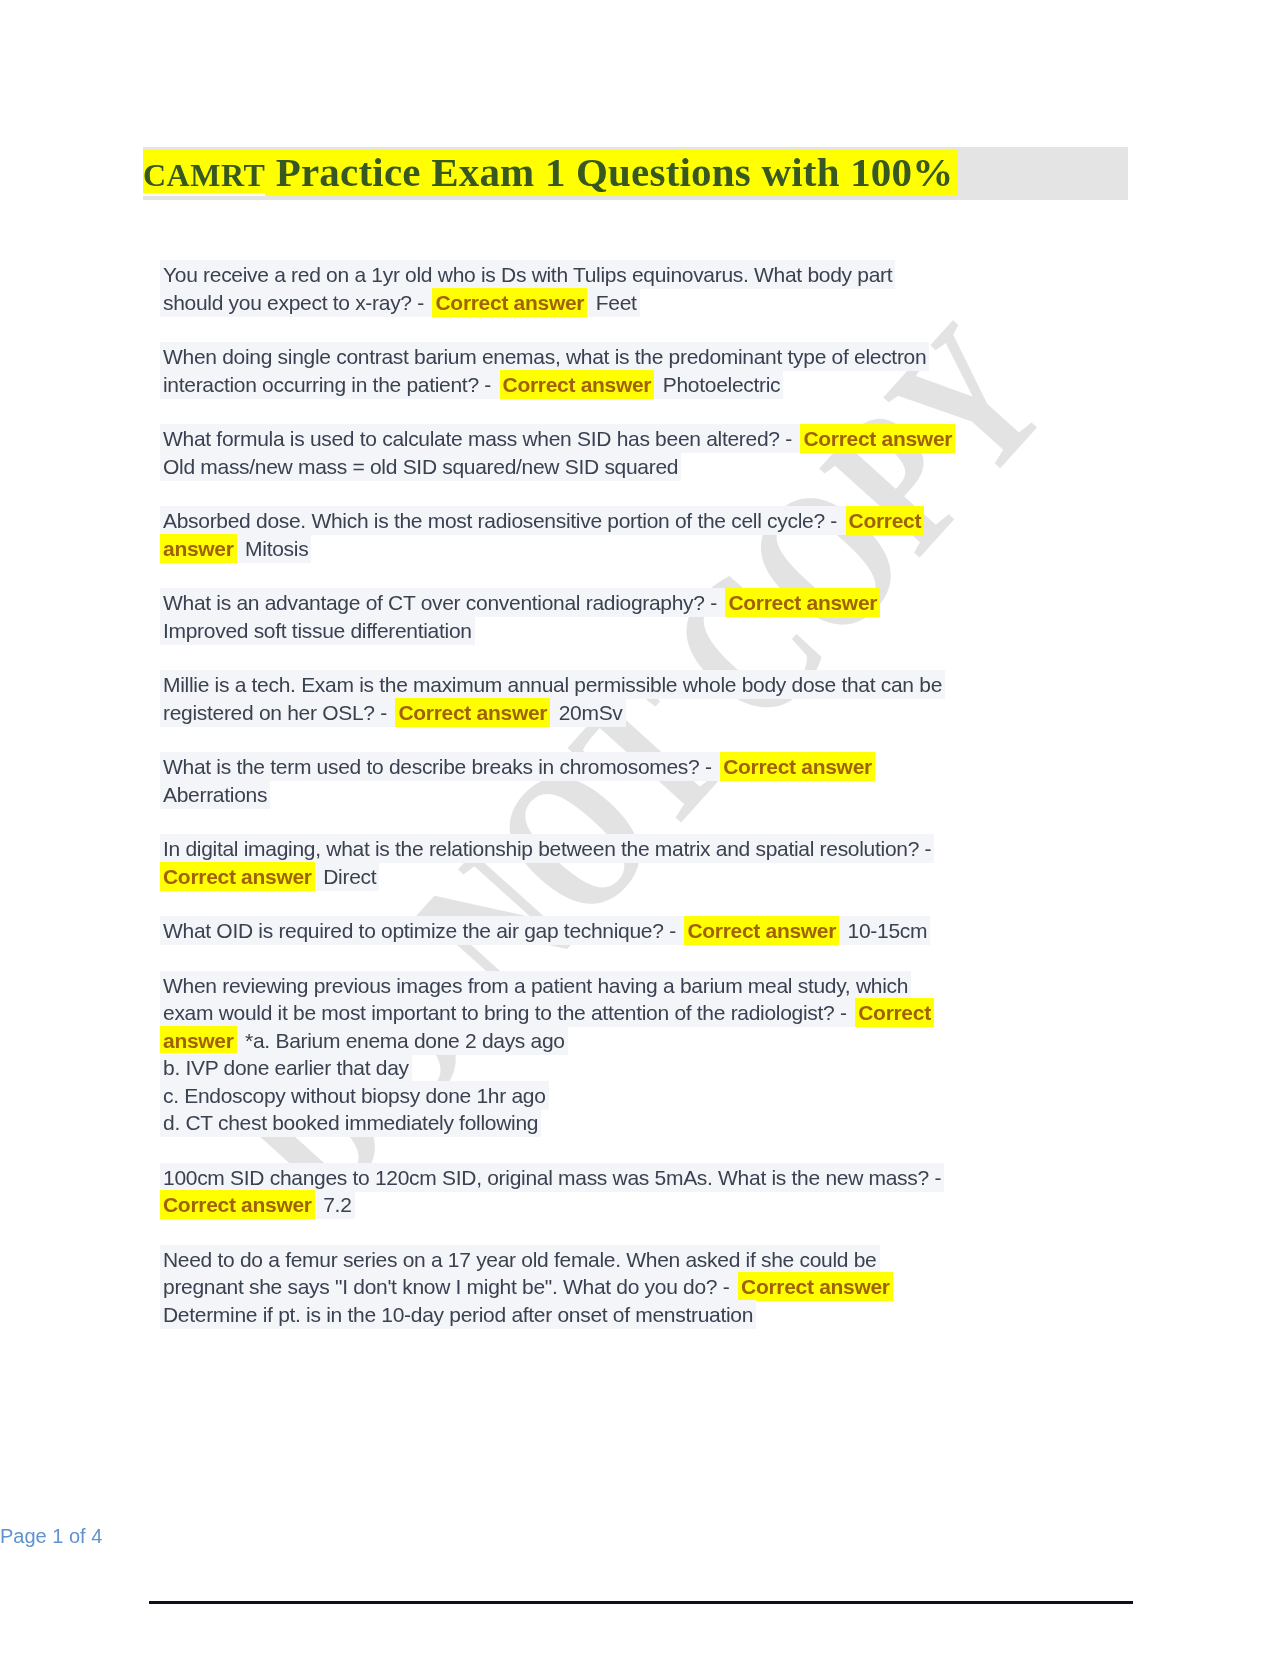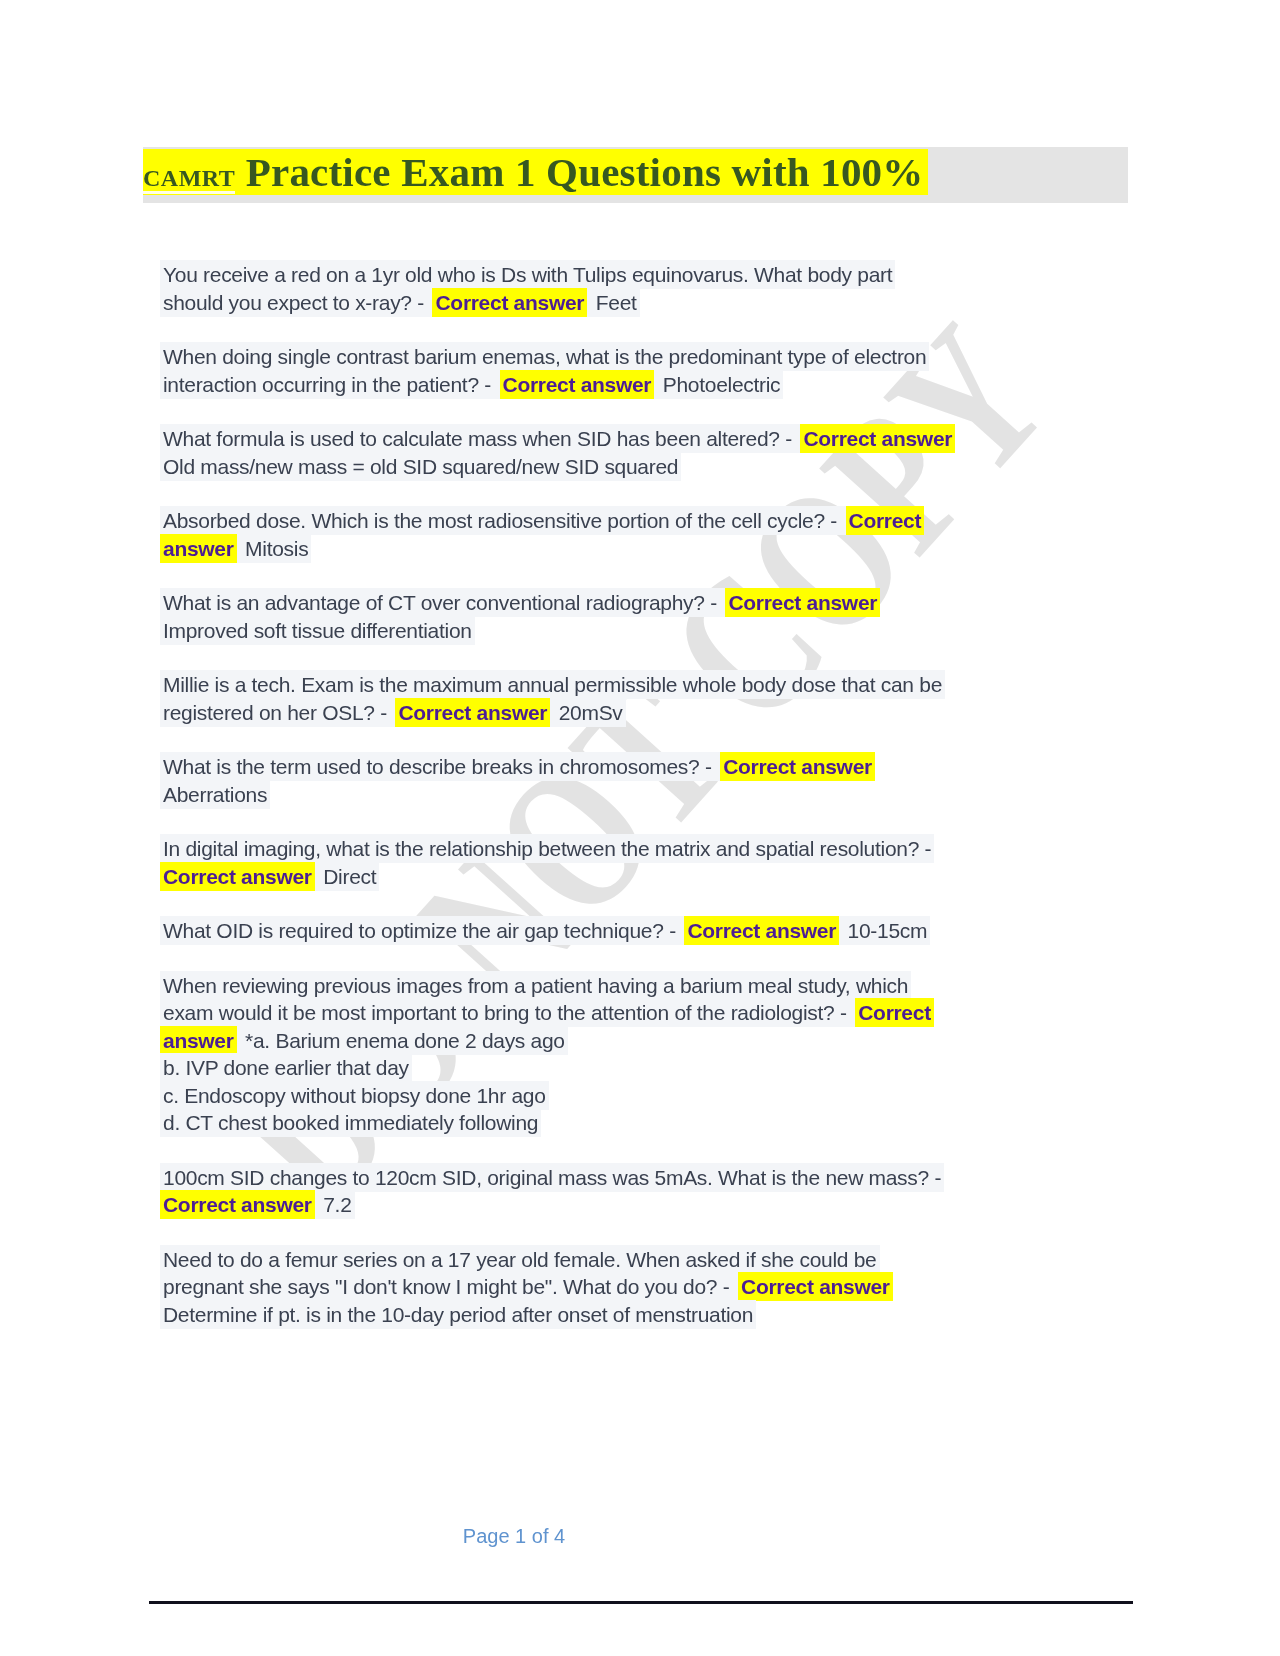--- a/index.html
+++ b/index.html
@@ -32,21 +32,21 @@
     background:#e4e4e4;
     font-family:"Liberation Serif", serif;
     font-weight:bold;
     font-size:41px;
     line-height:50px;
     color:#375821;
     letter-spacing:0.2px;
   }
   .t-hl { background:#ffff00; padding-right:4px; }
   .t-camrt {
-    font-size:24px;
+    font-size:32px;
     letter-spacing:0.5px;
     border-bottom:3px solid rgba(255,255,255,0.9);
     margin-top:39px;
   }
   .questions {
     position:absolute;
     left:160px; top:261px;
     width:1000px;
   }
   .q {
@@ -58,28 +58,28 @@
     white-space:nowrap;
   }
   .seg {
     background:#f3f5f8;
     padding:3px 3px;
     -webkit-box-decoration-break:clone;
     box-decoration-break:clone;
   }
   .seg.hl {
     background:#ffff00;
-    color:#4c1d95;
+    color:#a16207;
     font-weight:bold;
   }
   .footer {
     position:absolute;
     left:0; top:1525px;
     width:1028px;
-    text-align:center;
+    text-align:left;
     font-size:20px;
     color:#5f93cf;
   }
   .bottom-rule {
     position:absolute;
     left:149px; top:1601px;
     width:984px; height:3px;
     background:#10101c;
   }
 </style>

